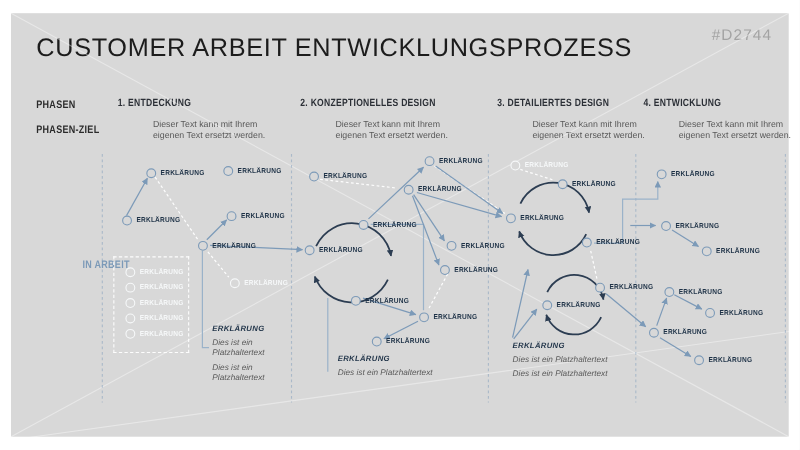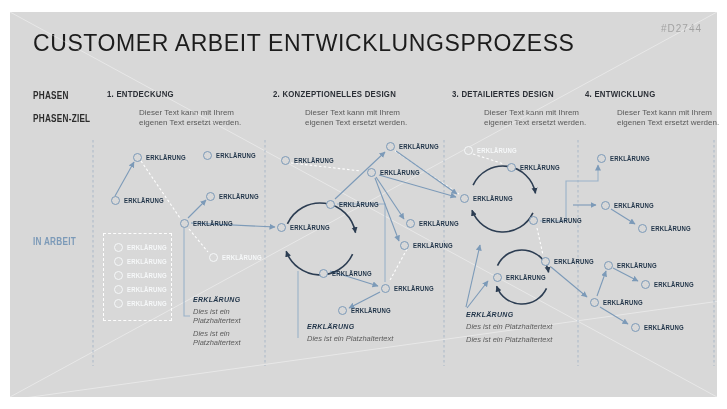--- a/index.html
+++ b/index.html
@@ -2,23 +2,23 @@
 <html><head>
 <meta charset="utf-8">
 <style>
   html,body{margin:0;padding:0;}
   #stage{position:relative;width:727px;height:409px;background:#ffffff;overflow:hidden;
          font-family:"Liberation Sans",sans-serif;}
   #slide{position:absolute;left:10px;top:12px;width:707px;height:385px;background:#d8d8d8;}
   .abs{position:absolute;}
   .cond{display:inline-block;transform:scaleX(.82);transform-origin:left center;white-space:nowrap;}
   #title{left:23px;top:18px;font-size:23px;letter-spacing:.6px;color:#1c1c1c;}
-  #badge{right:7px;top:11px;font-size:10px;letter-spacing:1px;color:#a3a3a3;}
+  #badge{right:7px;top:11px;font-size:14px;letter-spacing:1px;color:#a3a3a3;}
   .rowlbl{font-size:10px;font-weight:bold;color:#2b2b2b;letter-spacing:.3px;}
-  .rowlbl.blue{color:#7c9ab8;}
+  .rowlbl.blue{color:#7c9ab8;margin-left:42px;}
   .phdr{font-size:9.5px;font-weight:bold;color:#2b2f36;letter-spacing:.3px;}
   .pdesc{font-size:8px;line-height:10px;color:#595959;width:120px;margin-left:32px;}
   #wmark{left:214px;top:180px;display:flex;align-items:center;gap:7px;opacity:.45;}
   #wmark .wbox{width:20px;height:20px;border:3px solid #ffffff;border-radius:5px;}
   #wmark .wtxt{font-size:25px;font-weight:bold;color:#ffffff;letter-spacing:2px;}
   svg.layer{position:absolute;left:0;top:0;pointer-events:none;}
   .node{position:absolute;display:flex;align-items:center;gap:4px;height:9px;}
   .node .dot{width:7px;height:7px;border-radius:50%;border:1.6px solid #7c9ab8;background:#d8d8d8;flex:0 0 auto;}
   .node .nlbl{font-size:6.5px;font-weight:bold;color:#1e3247;letter-spacing:.2px;
               display:inline-block;transform:scaleX(.92);transform-origin:left center;white-space:nowrap;}

